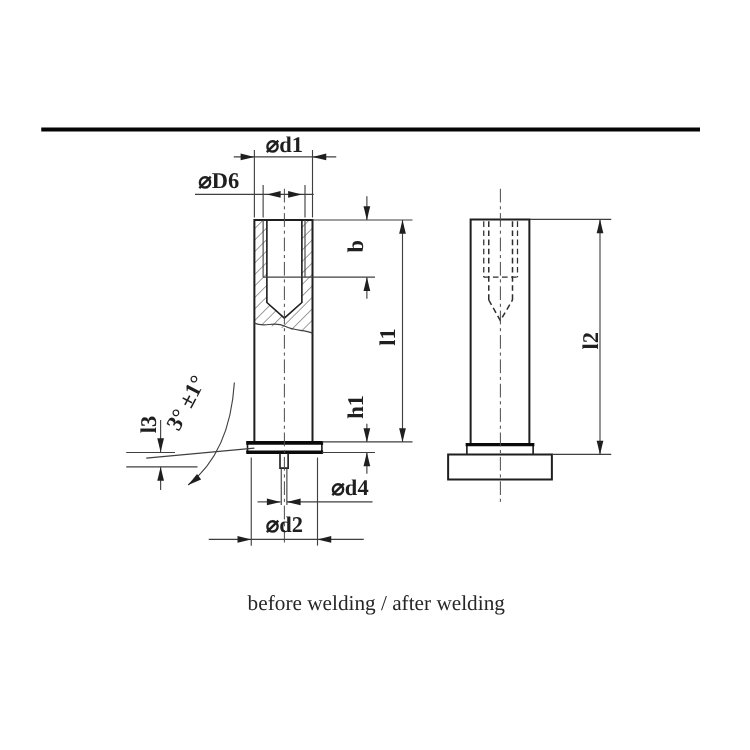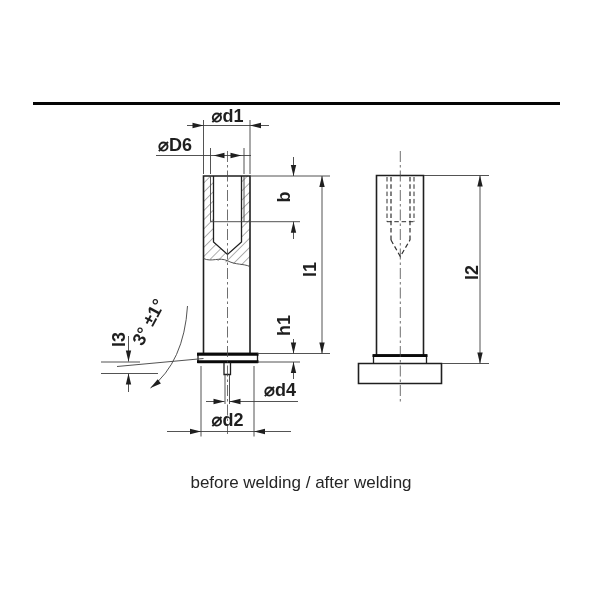--- a/index.html
+++ b/index.html
@@ -1,17 +1,17 @@
 <!DOCTYPE html>
 <html><head>
 <meta charset="utf-8">
 <style>
   html,body{margin:0;padding:0;background:#ffffff;}
   .stage{position:relative;width:600px;height:600px;background:#ffffff;overflow:hidden;
-         font-family:Liberation Sans, sans-serif;}
+         font-family:Liberation Serif, serif;}
   svg{display:block;}
   .ol   {stroke:#1f1f1f;stroke-width:1.6;fill:none;}
   .ol2  {stroke:#1f1f1f;stroke-width:1.3;fill:none;}
   .thk  {stroke:#0a0a0a;stroke-width:3;fill:none;}
   .thk2 {stroke:#0a0a0a;stroke-width:2.6;fill:none;}
   .thin {stroke:#3f3f3f;stroke-width:0.9;fill:none;}
   .cl   {stroke:#4a4a4a;stroke-width:0.8;fill:none;stroke-dasharray:11 3 2.5 3;}
   .hid  {stroke:#2e2e2e;stroke-width:1;fill:none;stroke-dasharray:4.5 2.8;}
   .hid2 {stroke:#2e2e2e;stroke-width:1.2;fill:none;stroke-dasharray:4.5 2.8;}
   .dimtxt{font-size:18px;font-weight:bold;fill:#1f1f1f;}

